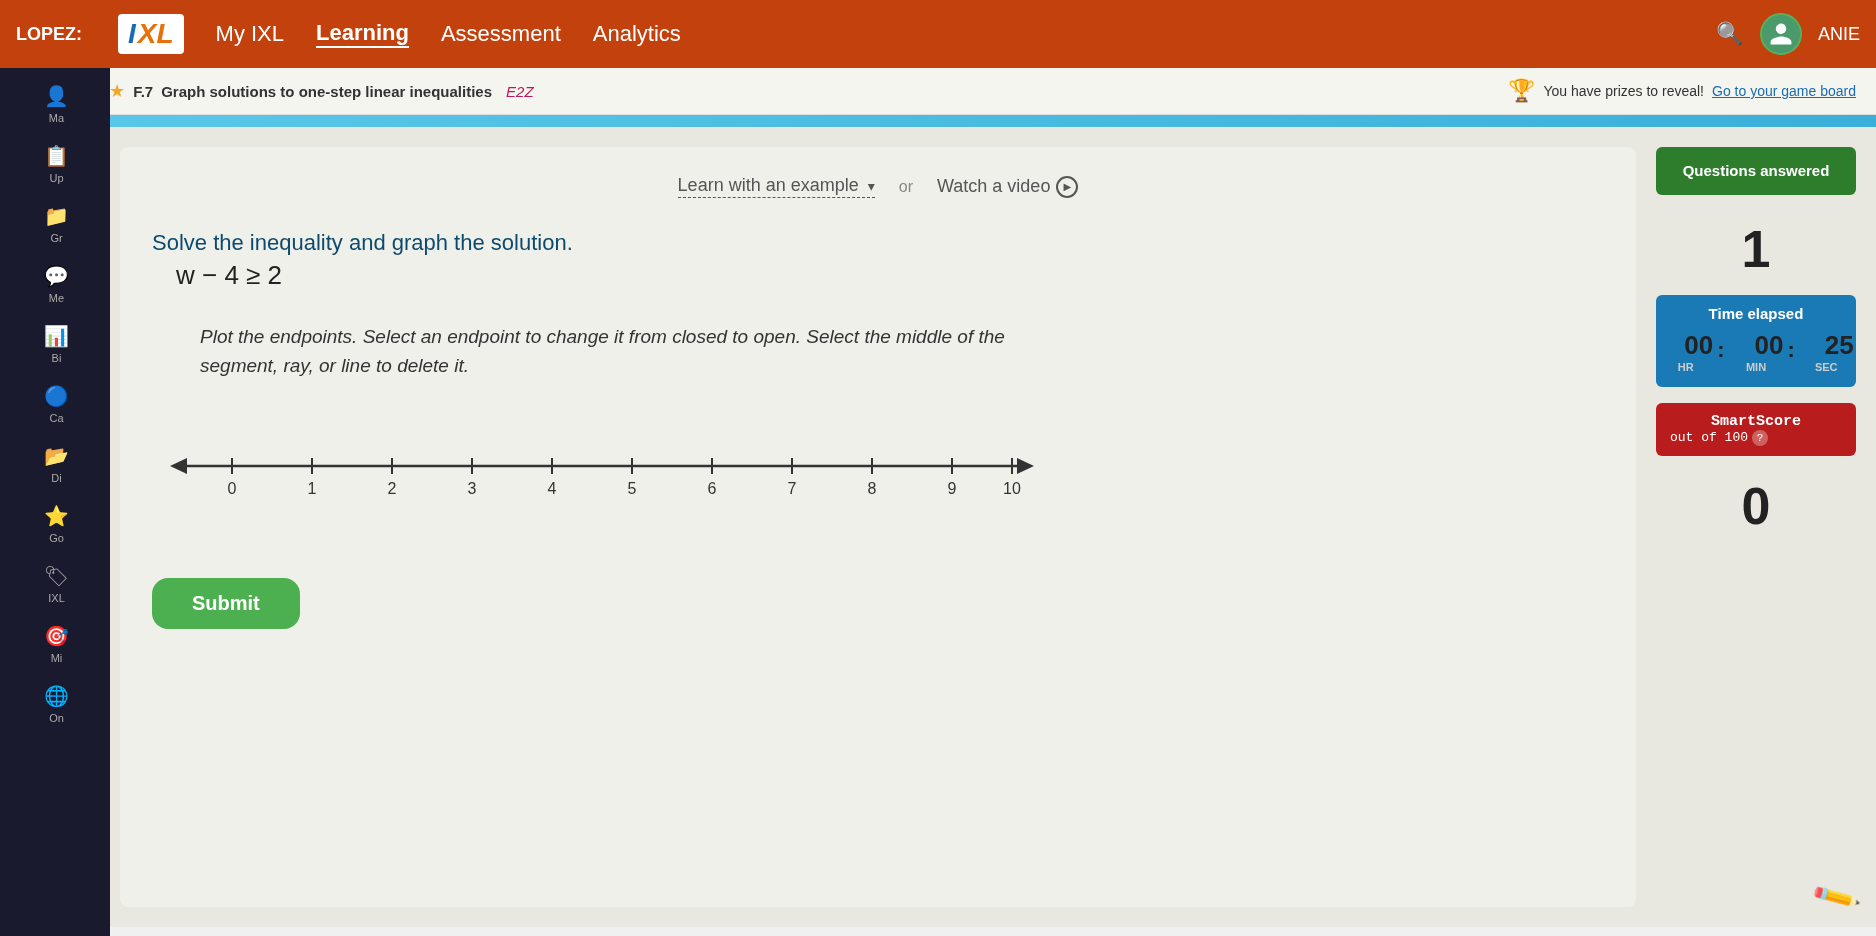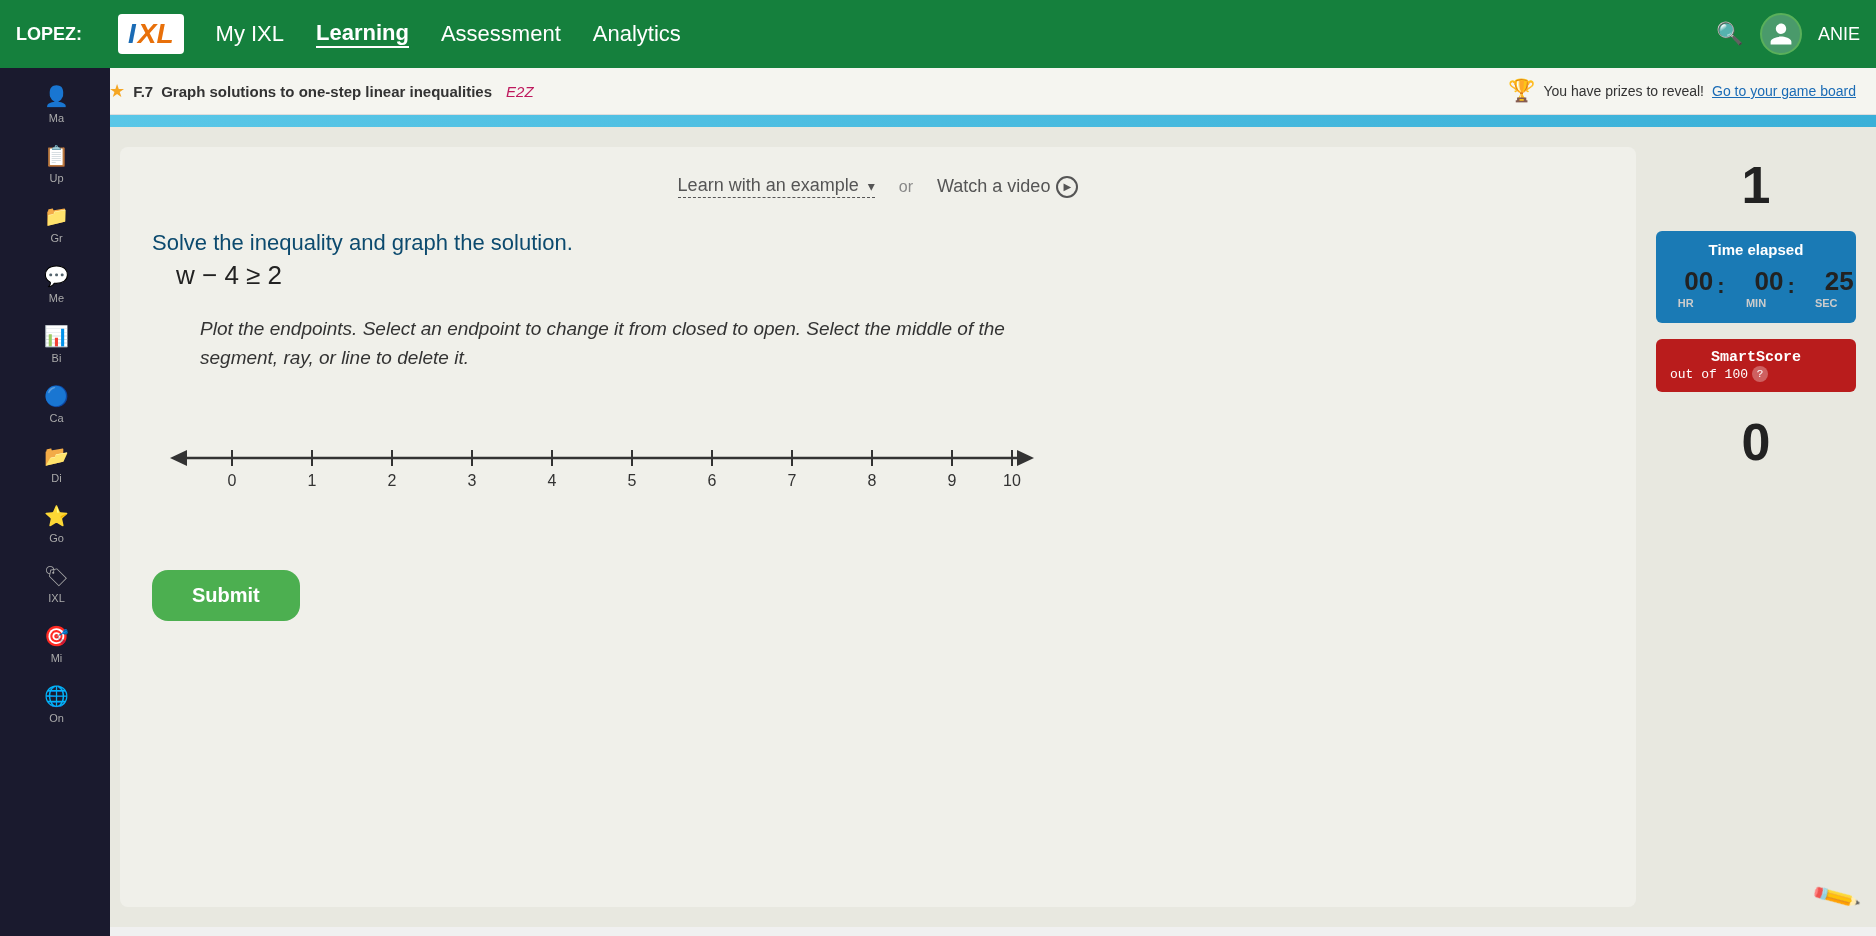--- a/index.html
+++ b/index.html
@@ -1,20 +1,20 @@
 <!DOCTYPE html>
 <html><head>
   <meta charset="utf-8">
   <style>
     * { margin: 0; padding: 0; box-sizing: border-box; }
     body { font-family: Arial, sans-serif; background: #f0f0f0; width: 1876px; min-height: 936px; overflow-x: hidden; }
 
     
     .top-nav {
-      background: #15803d;
+      background: #c2410c;
       height: 68px;
       display: flex;
       align-items: center;
       padding: 0 16px;
       gap: 32px;
       position: relative;
     }
     .ixl-logo {
       background: white;
       border-radius: 4px;
@@ -194,21 +194,21 @@
 
     
     .problem-title {
       font-size: 22px;
       color: #0c4a6e;
       margin-bottom: 4px;
     }
     .inequality {
       font-size: 26px;
       color: #222;
-      margin-bottom: 24px;
+      margin-bottom: 32px;
       margin-left: 24px;
     }
     .instructions {
       font-size: 19px;
       font-style: italic;
       color: #333;
       margin-bottom: 36px;
       max-width: 860px;
       line-height: 1.5;
       margin-left: 48px;
@@ -485,20 +485,23 @@
       </svg>
     </div>
 
     
     <button class="submit-btn">Submit</button>
 
   </div>
 
   <div class="right-panel">
 
+    <div class="questions-answered-box">
+      <span>Questions answered</span>
+    </div>
     <div class="qa-number">1</div>
 
     <div class="time-elapsed-box">
       <div>Time elapsed</div>
       <div class="time-display">
         <div>
           <div class="time-number">00</div>
           <div class="time-label">HR</div>
         </div>
         <div style="font-size:22px;color:#222;margin-bottom:14px;">:</div>

